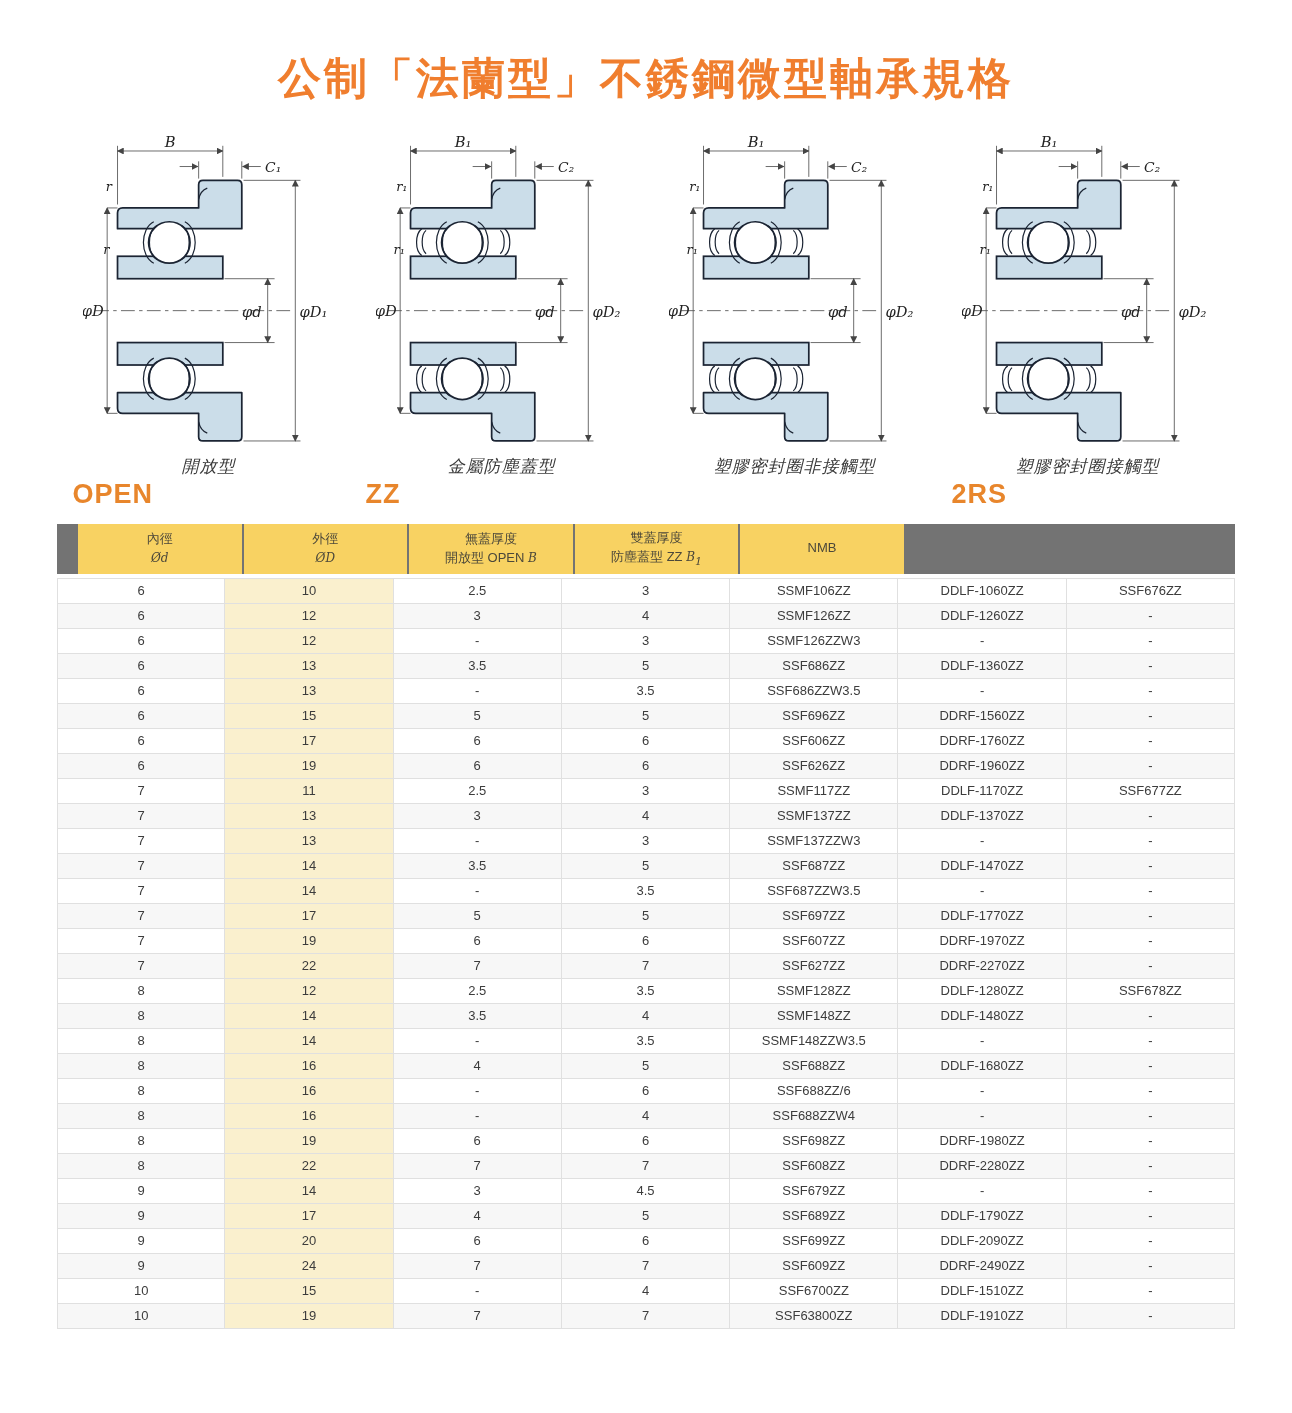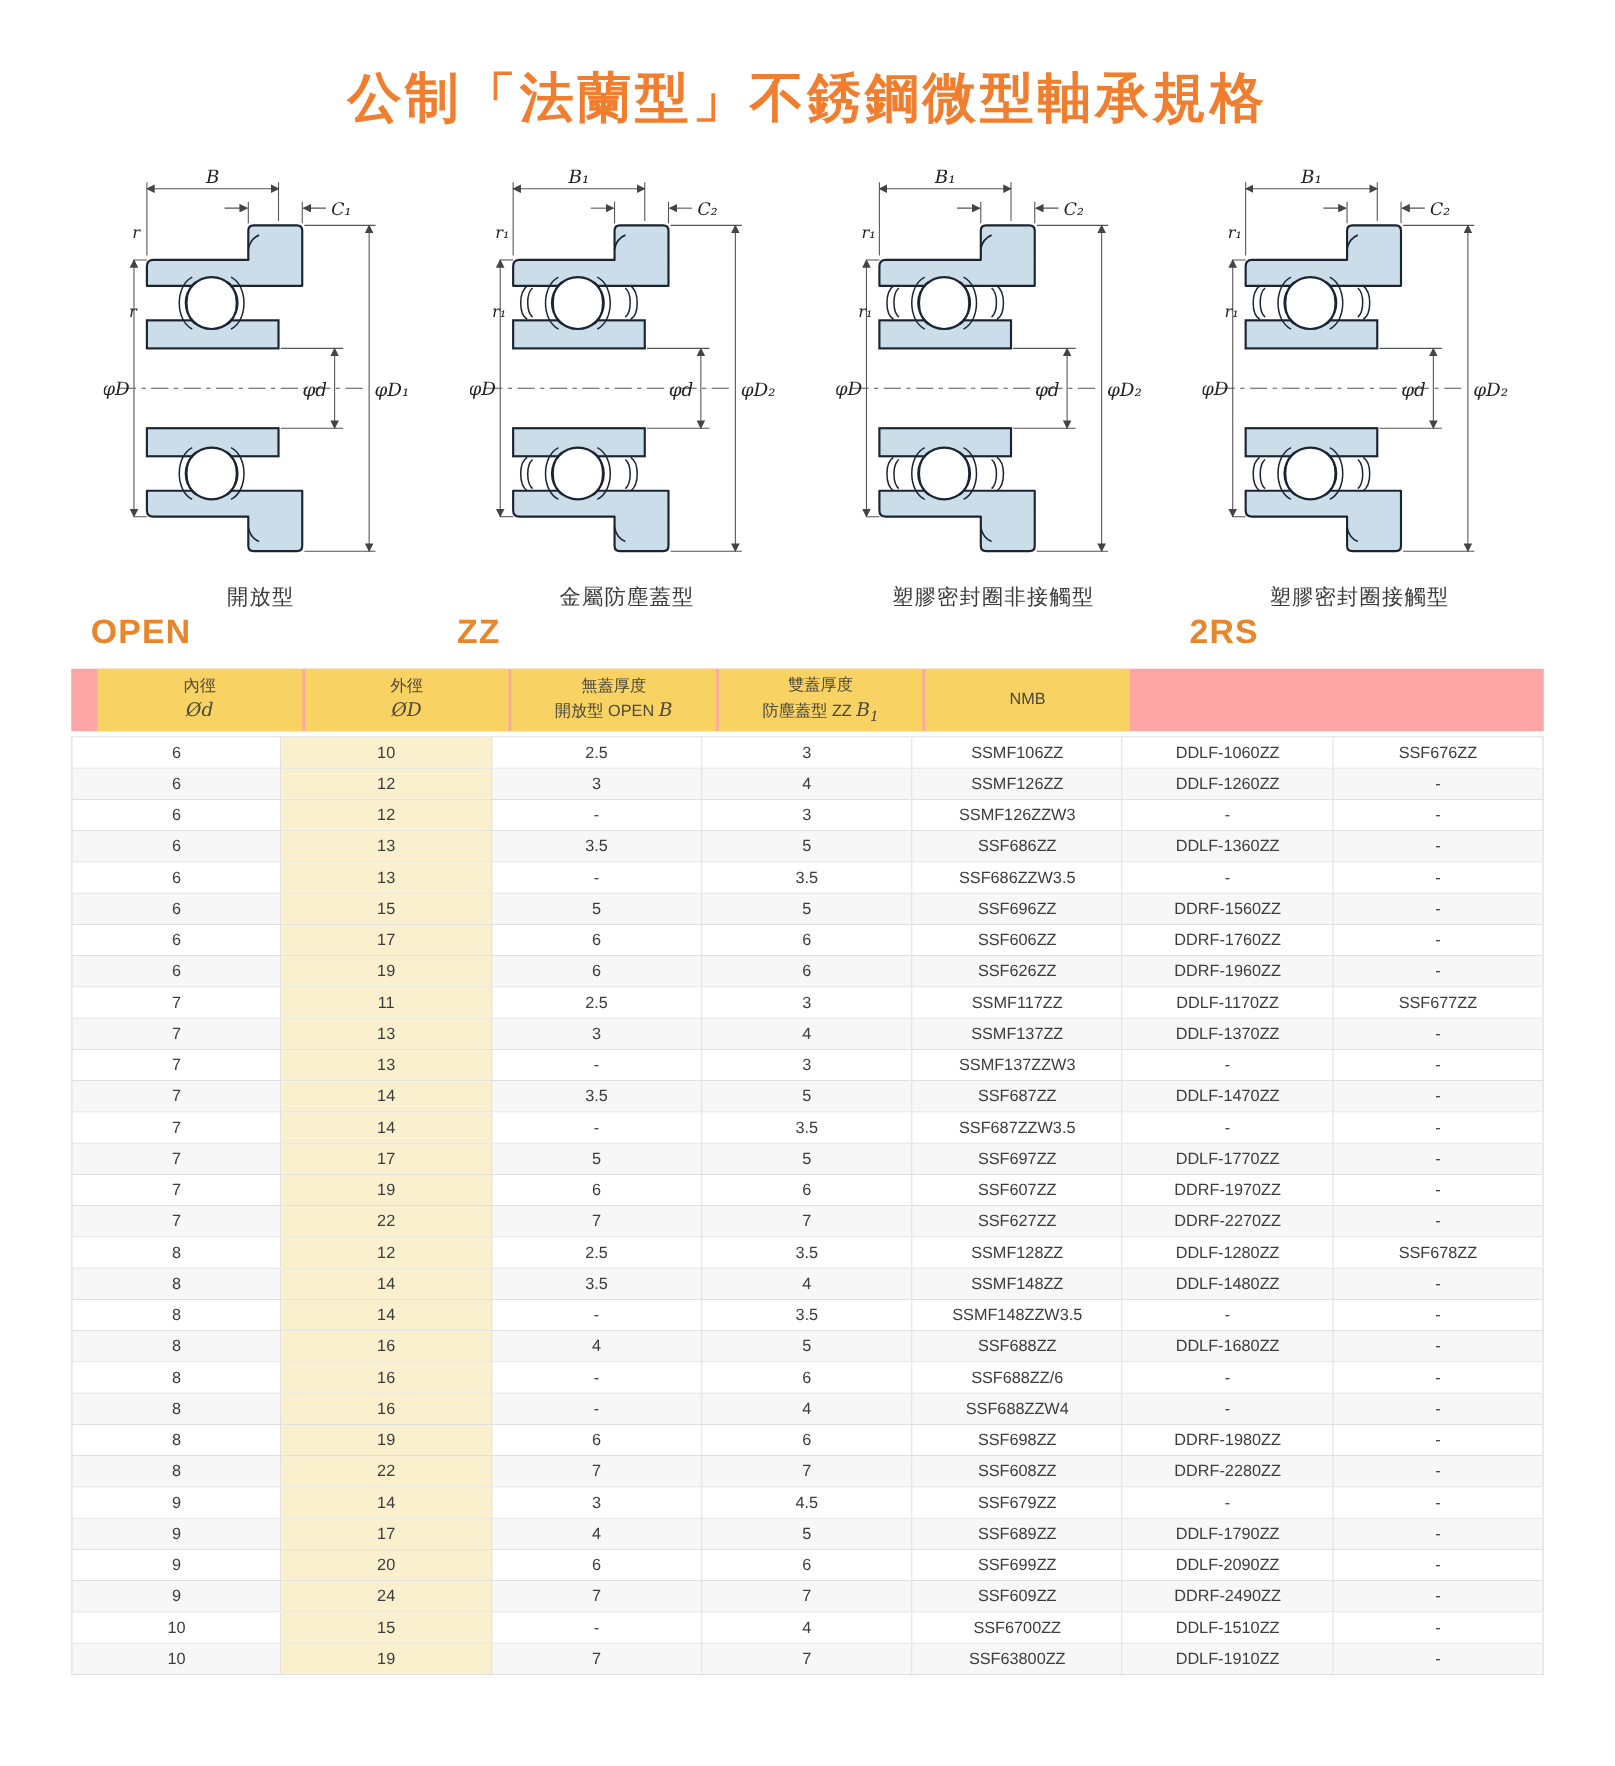--- a/index.html
+++ b/index.html
@@ -8,31 +8,31 @@
     --row-alt:#F7F7F7; --grid:#E0E0E0; --ink:#3C3C3C; --cap:#3A3A3A;
   }
   *{margin:0;padding:0;box-sizing:border-box;}
   body{background:#fff;}
   .page{width:1292px;height:1413px;background:#fff;position:relative;overflow:hidden;
         font-family:"Liberation Sans", sans-serif;}
   .title{padding-top:50px;text-align:center;font-size:43px;font-weight:700;
          color:var(--orange);letter-spacing:3px;}
   .figs{margin:24px 58px 0 62px;display:flex;justify-content:space-around;}
   .fig{width:272px;text-align:center;position:relative;}
-  .figname{font-size:17px;color:var(--cap);margin-top:13px;letter-spacing:1px;}
+  .figname{font-size:17px;color:var(--cap);margin-top:3px;letter-spacing:1px;font-style:italic;}
   .figcode-row{position:relative;display:flex;justify-content:flex-start;margin-top:1px;}
   .figcode{font-size:27px;font-weight:700;color:var(--code-orange);letter-spacing:1px;}
   .brand{position:absolute;right:calc(50% + 26px);top:-2px;color:var(--green);
          font-weight:700;font-size:28px;white-space:nowrap;letter-spacing:2px;}
   .spec{margin:14px 0 0 57px;width:1178px;}
-  .thead{display:grid;grid-template-columns:repeat(7,1fr);column-gap:2px;background:#fca5a5;padding-left:21px;}
+  .thead{display:grid;grid-template-columns:repeat(7,1fr);column-gap:2px;background:#737373;padding-left:21px;}
   .th{background:var(--hdr-yellow);height:50px;display:flex;flex-direction:column;
       align-items:center;justify-content:center;font-size:13px;color:var(--hdr-text);
       line-height:1.45;}
-  .math{font-family:"DejaVu Serif","DejaVu Sans",serif;font-style:italic;font-size:15px;}
+  .math{font-family:"DejaVu Serif","DejaVu Sans",serif;font-style:italic;font-size:12px;}
   .msub{font-size:11px;vertical-align:sub;}
   .tbody{margin-top:4px;border-top:1px solid var(--grid);}
   .tr{display:grid;grid-template-columns:repeat(7,1fr);height:25px;
       border-bottom:1px solid var(--grid);}
   .tr:nth-child(even) .td{background:var(--row-alt);}
   .td{display:flex;align-items:center;justify-content:center;font-size:13px;
       color:var(--ink);border-right:1px solid var(--grid);background:#fff;}
   .td:first-child{border-left:1px solid var(--grid);}
   .tr .td:nth-child(2){background:var(--cream);}
   svg text{font-family:"DejaVu Serif","DejaVu Sans",serif;font-style:italic;fill:#222;}

